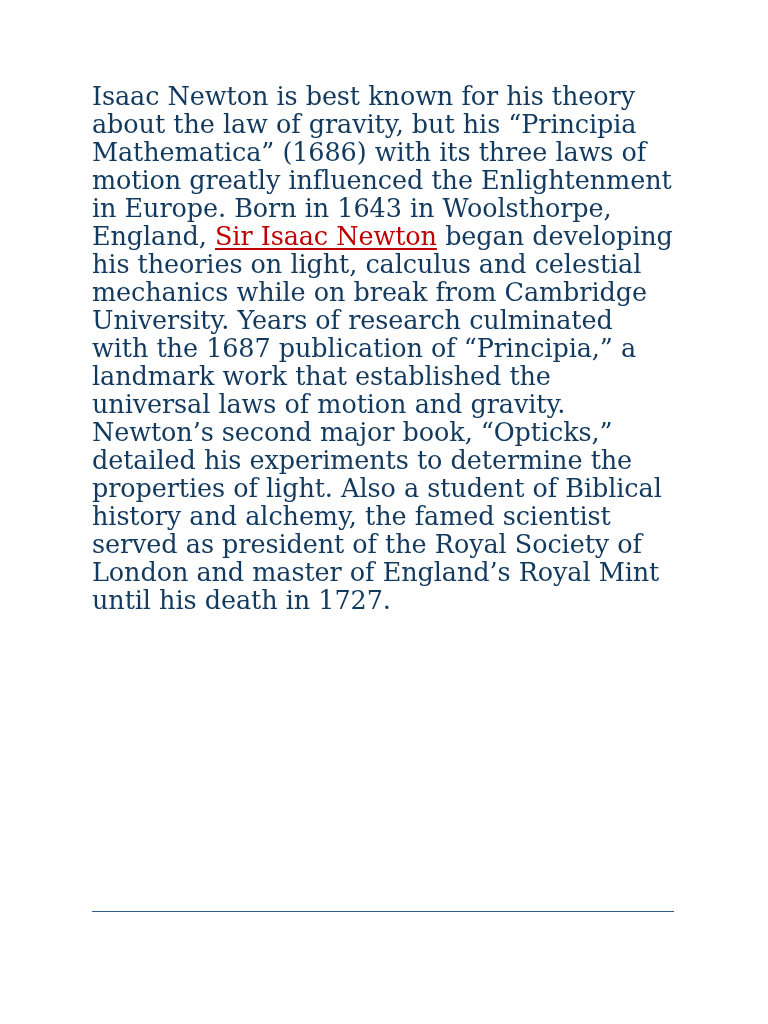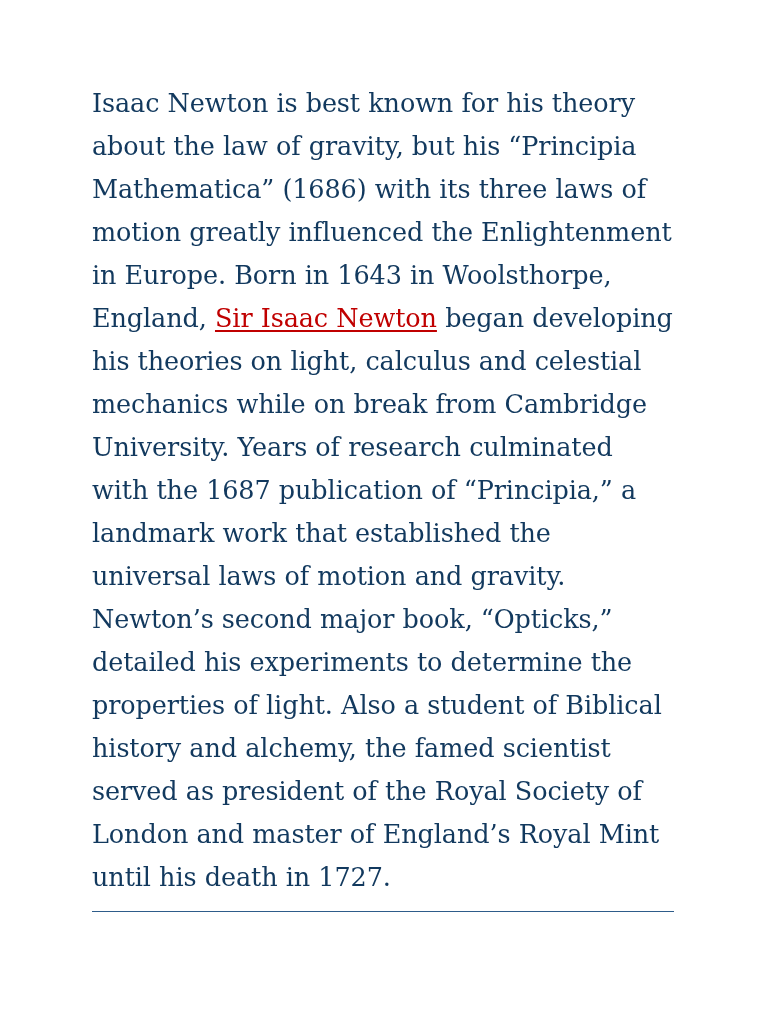--- a/index.html
+++ b/index.html
@@ -22,21 +22,21 @@
   }
   .content {
     position: absolute;
     left: 92px;
     top: 82px;
     width: 582px;
   }
   .paragraph {
     font-family: "DejaVu Serif", serif;
     font-size: 25.5px;
-    line-height: 43px;
+    line-height: 28px;
     color: #12395e;
     text-align: left;
     letter-spacing: -0.1px;
     word-spacing: 0.2px;
     margin: 0;
   }
   .paragraph .link {
     color: #c00000;
     text-decoration: underline;
     text-underline-offset: 3px;

